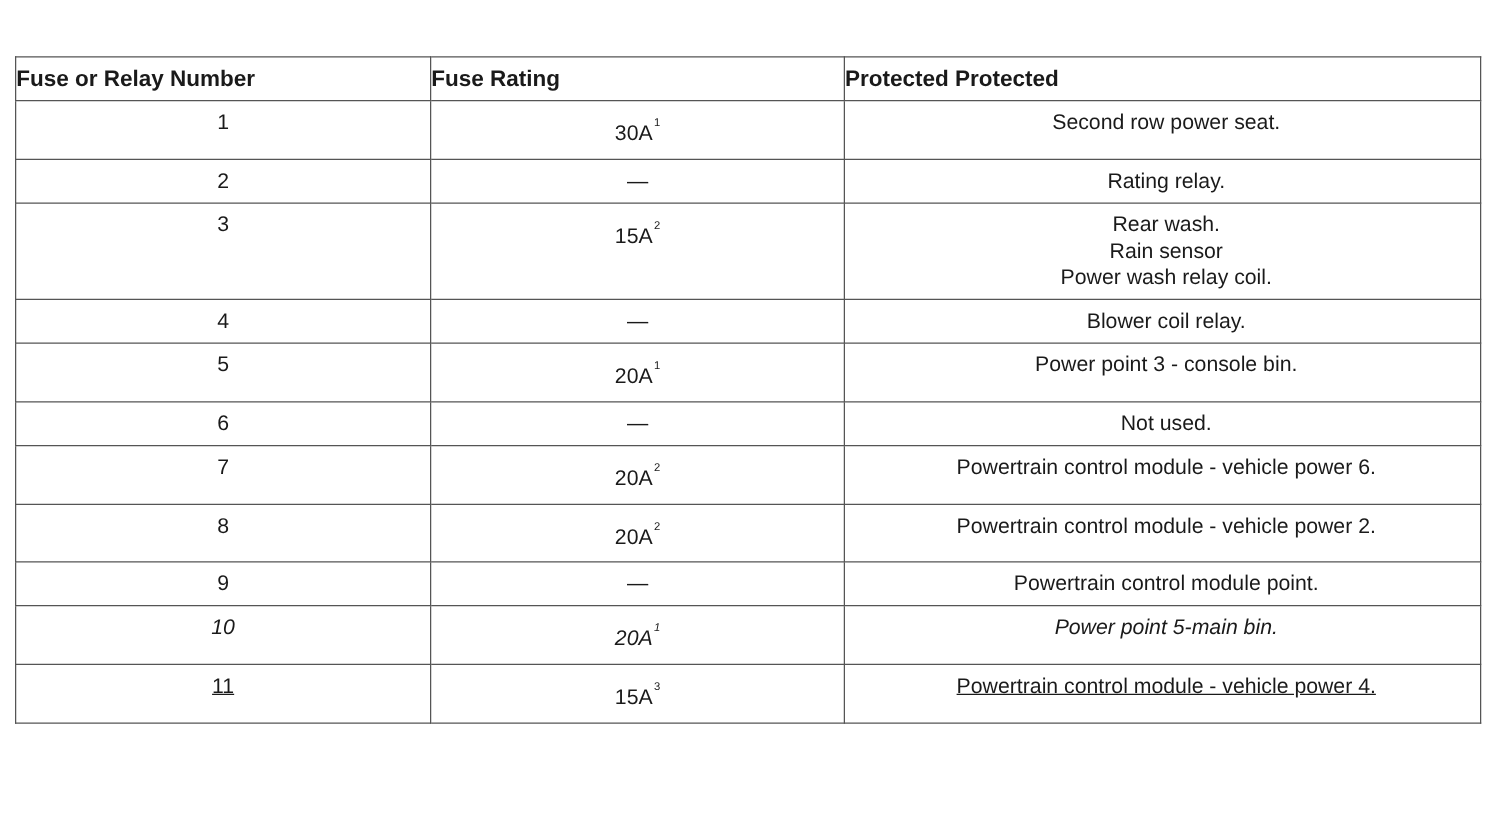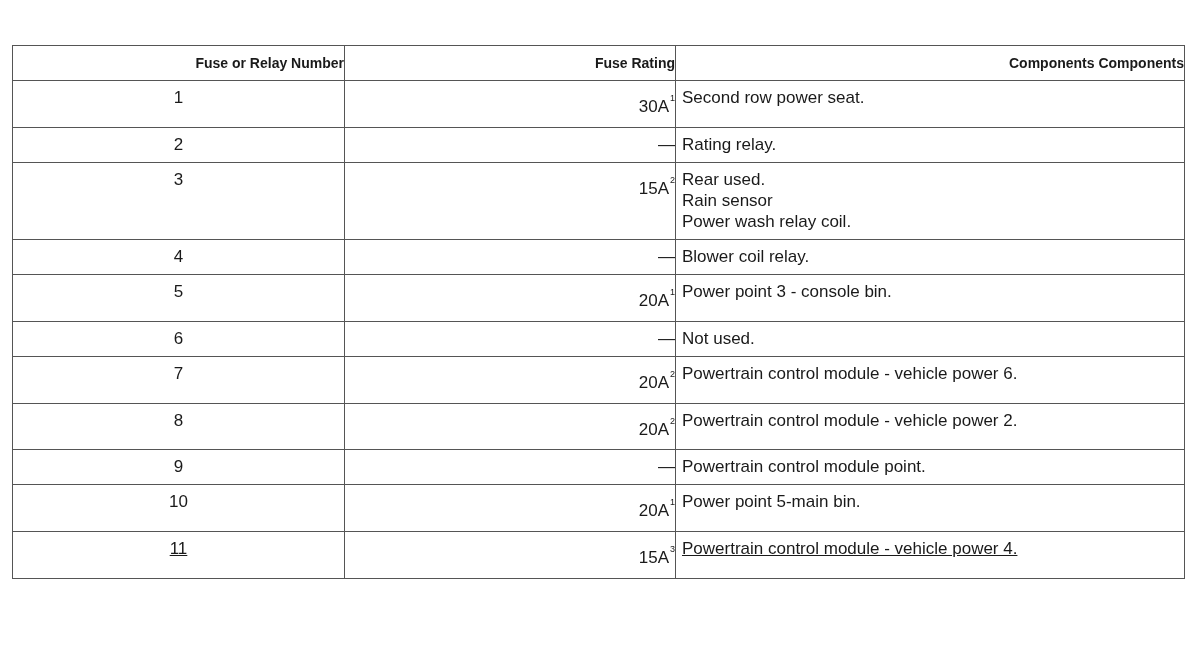--- a/index.html
+++ b/index.html
@@ -1,43 +1,43 @@
 <!DOCTYPE html>
 <html><head>
 <meta charset="utf-8">
 <style>
   html, body { margin:0; padding:0; background:#ffffff; }
   body { width:1200px; height:663px; position:relative; overflow:hidden; font-family:"Liberation Sans", sans-serif; color:#1a1a1a; }
   table { position:absolute; left:12px; top:45px; border-collapse:collapse; width:1172px; table-layout:fixed; }
   col.c1 { width:332px; } col.c2 { width:331px; } col.c3 { width:509px; }
-  th, td { border:1.5px solid #555; padding:0; vertical-align:top; font-size:17px; }
-  th { height:34px; font-weight:bold; font-size:14px; text-align:right; vertical-align:middle; }
+  th, td { border:1.5px solid #555; padding:0; vertical-align:top; font-size:17px;text-align:center; }
+  th { height:34px; font-weight:bold; font-size:18px; text-align:left; vertical-align:middle; }
   td.num { text-align:center; padding-top:7px; }
-  td.rating { text-align:right; position:relative; }
+  td.rating { text-align:center; position:relative; }
   td.comp { padding:6px 0 0 6px; line-height:21px; }
   .rate-wrap { display:inline-block; }
   .rate-wrap.sup { padding-top:16px; }
   .rate-wrap.dash { padding-top:7px; }
   sup { font-size:9px; position:relative; top:-4px; margin-left:1px; }
   .comp-line { display:block; }
 </style>
 </head>
 <body>
 
 <table>
   <colgroup>
       <col class="c1">
       <col class="c2">
       <col class="c3">
     </colgroup>
   <thead>
     <tr>
       <th>Fuse or Relay Number</th>
       <th>Fuse Rating</th>
-      <th>Components Components</th>
+      <th>Protected Protected</th>
     </tr>
   </thead>
   <tbody id="tbody">
       <tr style="height: 47px;">
         <td class="num">1</td>
         <td class="rating"><span class="rate-wrap sup"><span>30A</span><sup>1</sup></span></td>
         <td class="comp">
           <span class="comp-line">Second row power seat.</span>
         </td>
       </tr>
@@ -45,21 +45,21 @@
         <td class="num">2</td>
         <td class="rating"><span class="rate-wrap dash"><span>—</span></span></td>
         <td class="comp">
           <span class="comp-line">Rating relay.</span>
         </td>
       </tr>
       <tr style="height: 77px;">
         <td class="num">3</td>
         <td class="rating"><span class="rate-wrap sup"><span>15A</span><sup>2</sup></span></td>
         <td class="comp">
-          <span class="comp-line">Rear used.</span>
+          <span class="comp-line">Rear wash.</span>
           <span class="comp-line">Rain sensor</span>
           <span class="comp-line">Power wash relay coil.</span>
         </td>
       </tr>
       <tr style="height: 35px;">
         <td class="num">4</td>
         <td class="rating"><span class="rate-wrap dash"><span>—</span></span></td>
         <td class="comp">
           <span class="comp-line">Blower coil relay.</span>
         </td>
@@ -92,21 +92,21 @@
           <span class="comp-line">Powertrain control module - vehicle power 2.</span>
         </td>
       </tr>
       <tr style="height: 35px;">
         <td class="num">9</td>
         <td class="rating"><span class="rate-wrap dash"><span>—</span></span></td>
         <td class="comp">
           <span class="comp-line">Powertrain control module point.</span>
         </td>
       </tr>
-      <tr style="height: 47px;">
+      <tr style="height: 47px; font-style: italic;">
         <td class="num">10</td>
         <td class="rating"><span class="rate-wrap sup"><span>20A</span><sup>1</sup></span></td>
         <td class="comp">
           <span class="comp-line">Power point 5-main bin.</span>
         </td>
       </tr>
       <tr style="height: 47px; text-decoration: underline;">
         <td class="num">11</td>
         <td class="rating"><span class="rate-wrap sup"><span>15A</span><sup>3</sup></span></td>
         <td class="comp">

